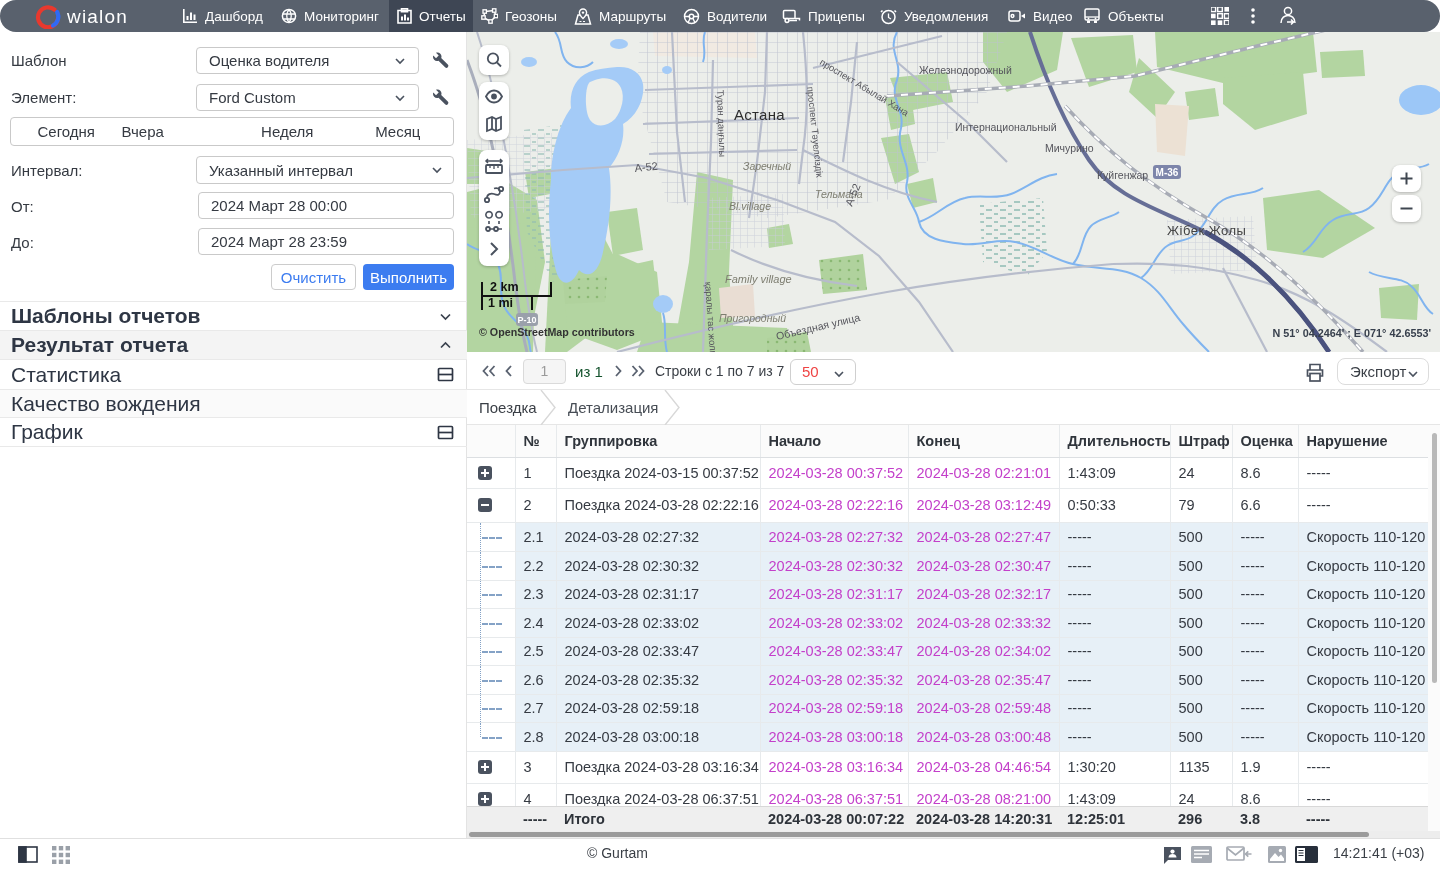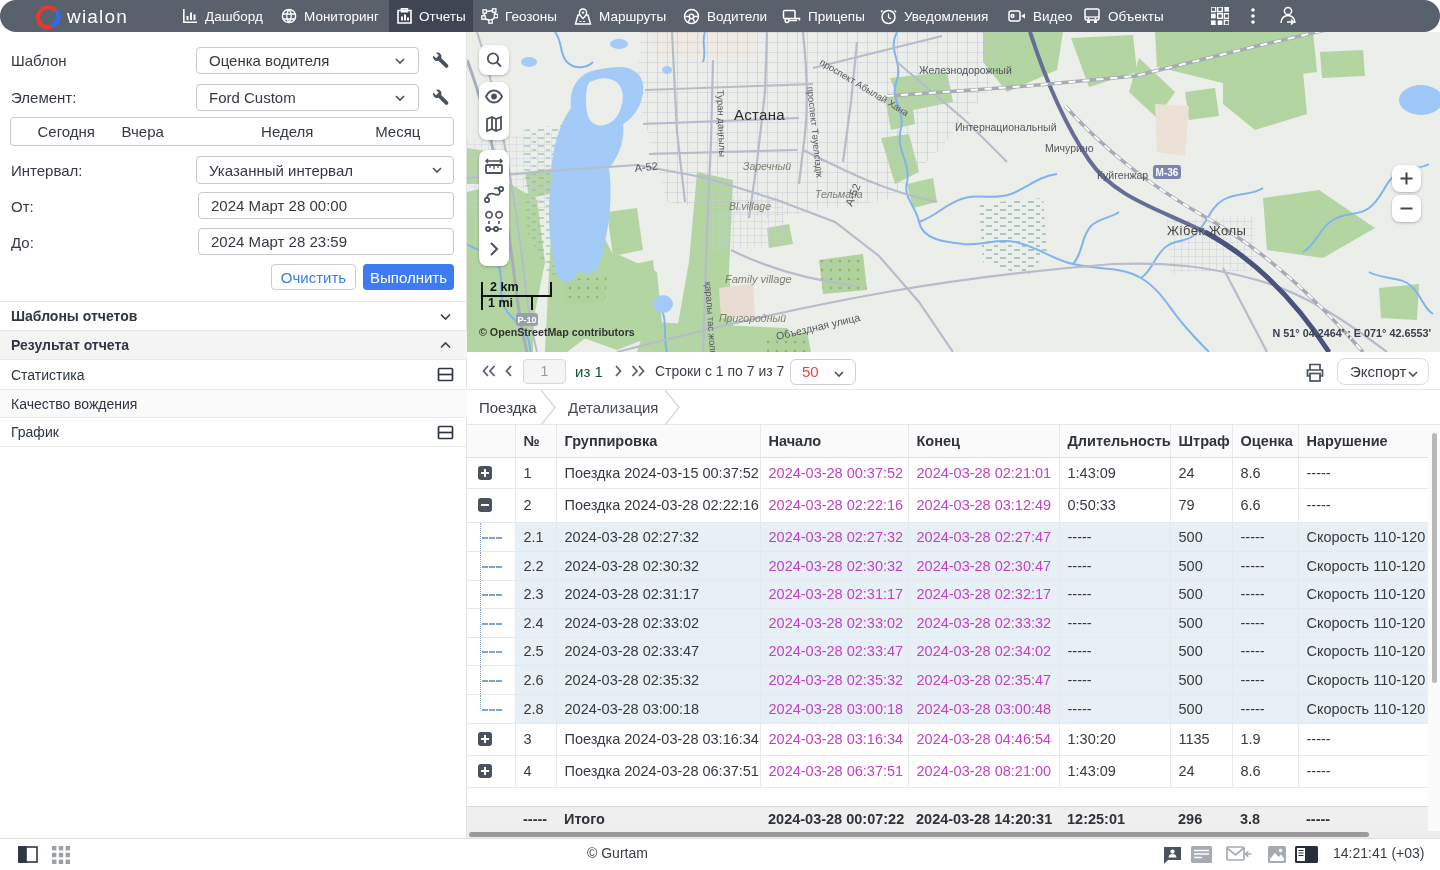--- a/index.html
+++ b/index.html
@@ -17,21 +17,21 @@
 
 #sidebar { position:absolute; left:0; top:32px; width:467px; height:806px;
   background:#fff; border-right:1px solid #e3e3e3; }
 .lbl { position:absolute; left:11px; font-size:15px; color:#353a42; }
 .selbox { position:absolute; border:1px solid #c9c9c9; border-radius:4px;
   background:#fff; font-size:15px; color:#353a42; display:flex; align-items:center;
   padding-left:12px; }
 .btn { position:absolute; border-radius:4px; font-size:15px; display:flex;
   align-items:center; justify-content:center; }
 .sec-row { position:absolute; left:0; width:467px; height:29px; display:flex;
-  align-items:center; padding-left:11px; font-size:14px; color:#2e3644;
+  align-items:center; padding-left:11px; font-size:21px; color:#2e3644;
   border-top:1px solid #e9e9e9; }
 
 #map { position:absolute; left:467px; top:32px; width:973px; height:320px;
   background:#eceeea; overflow:hidden; }
 .mapbtn { position:absolute; background:#fff; border-radius:8px;
   box-shadow:0 1px 3px rgba(0,0,0,.25); }
 
 #tablearea { position:absolute; left:467px; top:352px; width:973px; height:486px;
   background:#fff; }
 #pagbar { position:absolute; left:0; top:0; width:973px; height:38px;
@@ -589,20 +589,31 @@
           <td class="tree"></td>
           <td>2.6</td>
           <td>2024-03-28 02:35:32</td>
           <td class="mg">2024-03-28 02:35:32</td>
           <td class="mg">2024-03-28 02:35:47</td>
           <td>-----</td>
           <td>500</td>
           <td>-----</td>
           <td>Скорость 110-120</td>
         </tr>
+  <tr class="sub" style="height:28px">
+          <td class="tree"></td>
+          <td>2.7</td>
+          <td>2024-03-28 02:59:18</td>
+          <td class="mg">2024-03-28 02:59:18</td>
+          <td class="mg">2024-03-28 02:59:48</td>
+          <td>-----</td>
+          <td>500</td>
+          <td>-----</td>
+          <td>Скорость 110-120</td>
+        </tr>
   <tr class="sub" style="height:29px">
           <td class="tree lasttree"></td>
           <td>2.8</td>
           <td>2024-03-28 03:00:18</td>
           <td class="mg">2024-03-28 03:00:18</td>
           <td class="mg">2024-03-28 03:00:48</td>
           <td>-----</td>
           <td>500</td>
           <td>-----</td>
           <td>Скорость 110-120</td>

